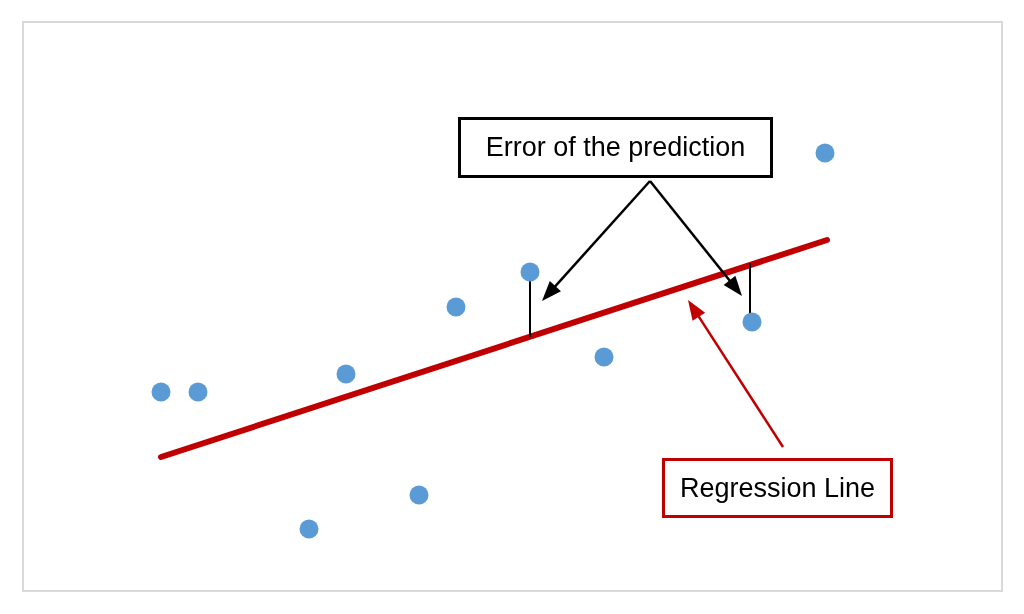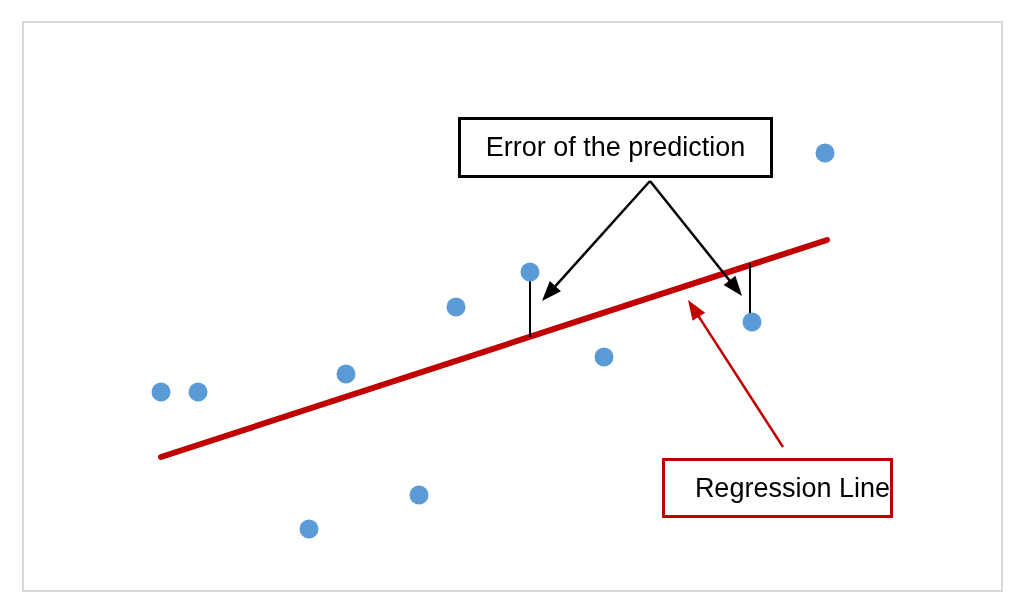--- a/index.html
+++ b/index.html
@@ -50,21 +50,20 @@
     width: 315px;
     height: 61px;
     border: 3px solid #000000;
   }
   .regression-box {
     left: 662px;
     top: 458px;
     width: 231px;
     height: 60px;
     border: 3px solid #c00000;
-    justify-content: flex-end;
   }
 </style>
 </head>
 <body>
 
 <div class="canvas">
 
   <div class="frame"></div>
 
   <svg class="diagram-svg" viewBox="0 0 1024 614" xmlns="http://www.w3.org/2000/svg">

